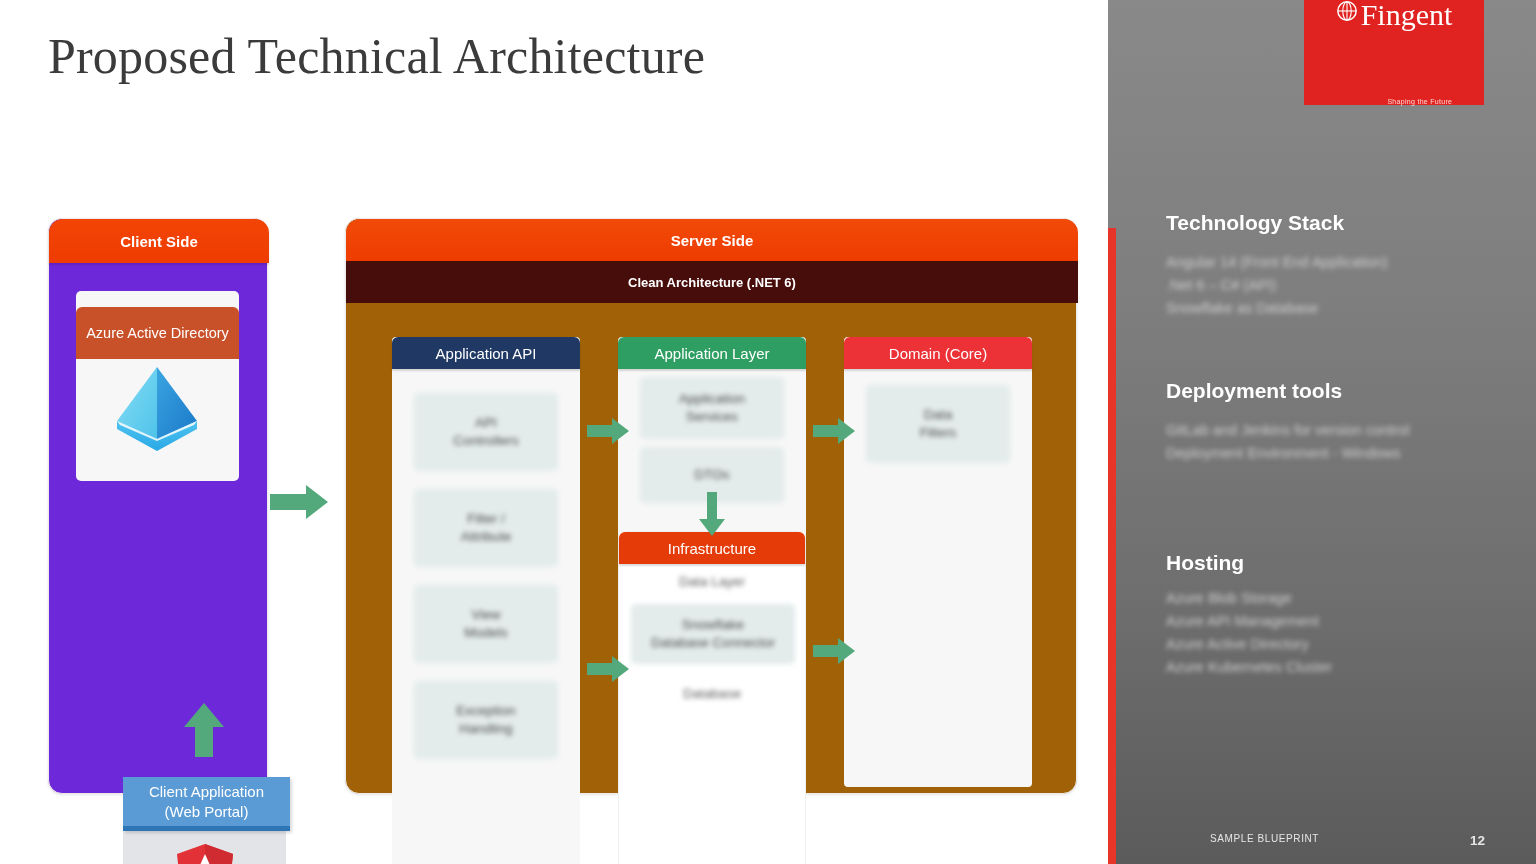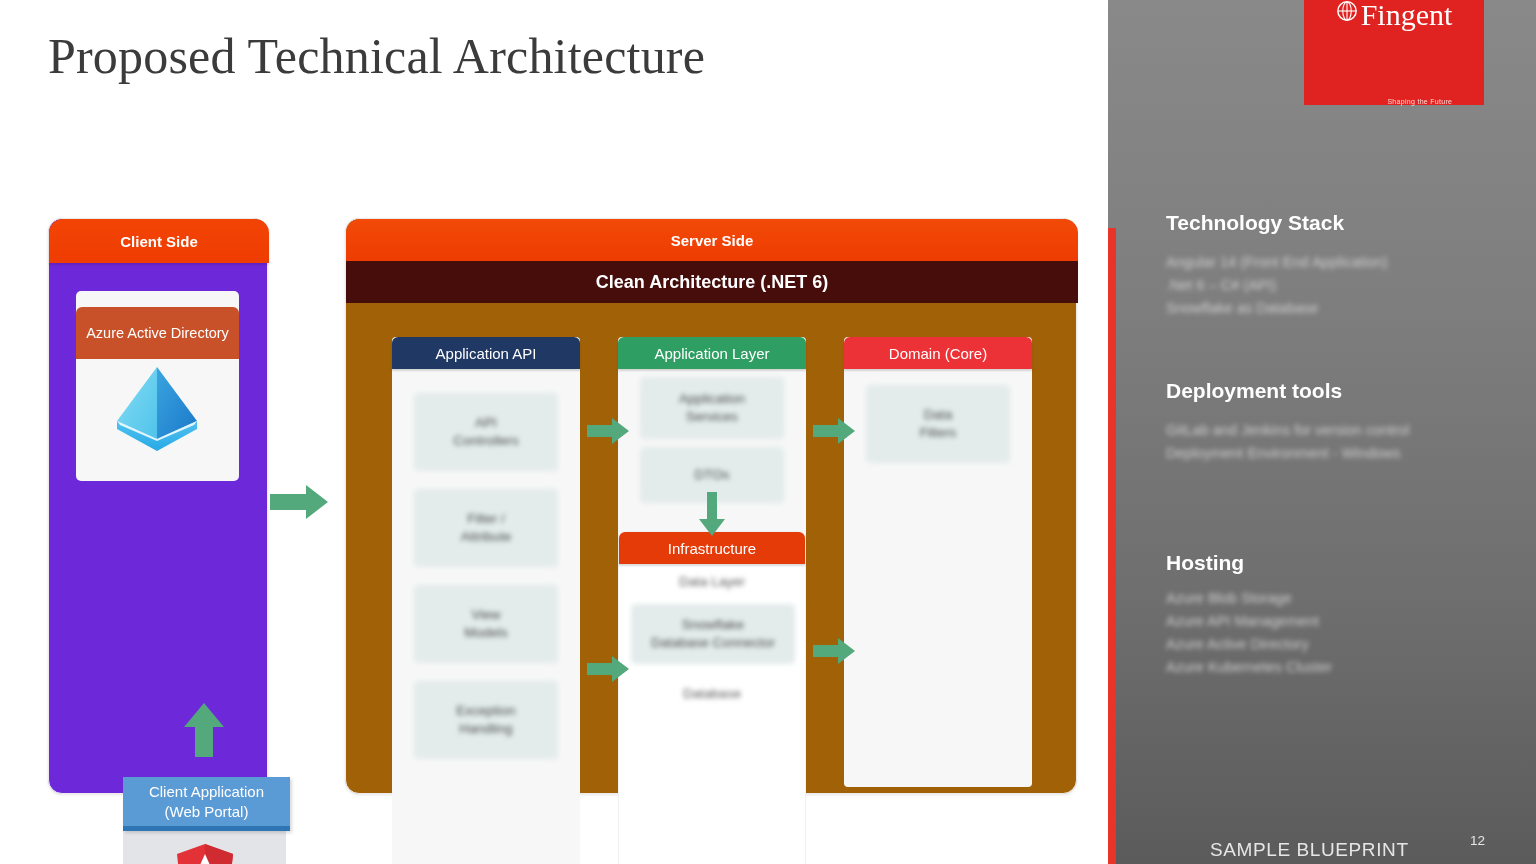--- a/index.html
+++ b/index.html
@@ -82,21 +82,21 @@
   .server-head {
     position: absolute; left: 0; top: 0; width: 732px; height: 42px;
     background: linear-gradient(180deg,#f24a08 0%, #ee3c01 100%);
     border-radius: 14px 14px 0 0;
     color: #fff; font-size: 15px; font-weight: 600;
     display: flex; align-items: center; justify-content: center;
   }
   .clean-arch-bar {
     position: absolute; left: 0; top: 42px; width: 732px; height: 42px;
     background: #470d0b; color: #fff;
-    font-size: 18px; font-weight: 600;
+    font-size: 13px; font-weight: 600;
     display: flex; align-items: center; justify-content: center;
   }
 
   
   .col { position: absolute; background: #f7f7f7; border-radius: 4px; }
   .col-head {
     position: absolute; left: 0; top: 0; width: 100%; height: 32px;
     color: #fff; font-size: 15px; font-weight: 500;
     display: flex; align-items: center; justify-content: center;
     border-radius: 6px 6px 0 0;
@@ -155,25 +155,25 @@
   .sb-sec { position: absolute; left: 1166px; width: 330px; }
   .sb-h { color: #ffffff; font-size: 21px; font-weight: bold; line-height: 29px; }
   .sb-list { margin-top: 14px; }
   .sb-li {
     color: #cfcfcf; font-size: 14.5px; line-height: 23px;
     filter: blur(2.4px); white-space: nowrap;
   }
 
   .footer-label {
     position: absolute; left: 1210px; top: 833px;
-    color: #e6e6e6; font-size: 19px; letter-spacing: 0.6px; font-weight: 500; margin-top: 6px;
+    color: #e6e6e6; font-size: 10px; letter-spacing: 0.6px; font-weight: 500;
   }
   .footer-page {
     position: absolute; left: 1470px; top: 833px;
-    color: #e6e6e6; font-size: 13.5px; font-weight: 400;
+    color: #e6e6e6; font-size: 13.5px; font-weight: 700;
   }
 </style>
 </head>
 <body>
 
 <div class="slide">
 
   <div class="title">
     <span>Proposed Technical Architecture</span>
   </div>

